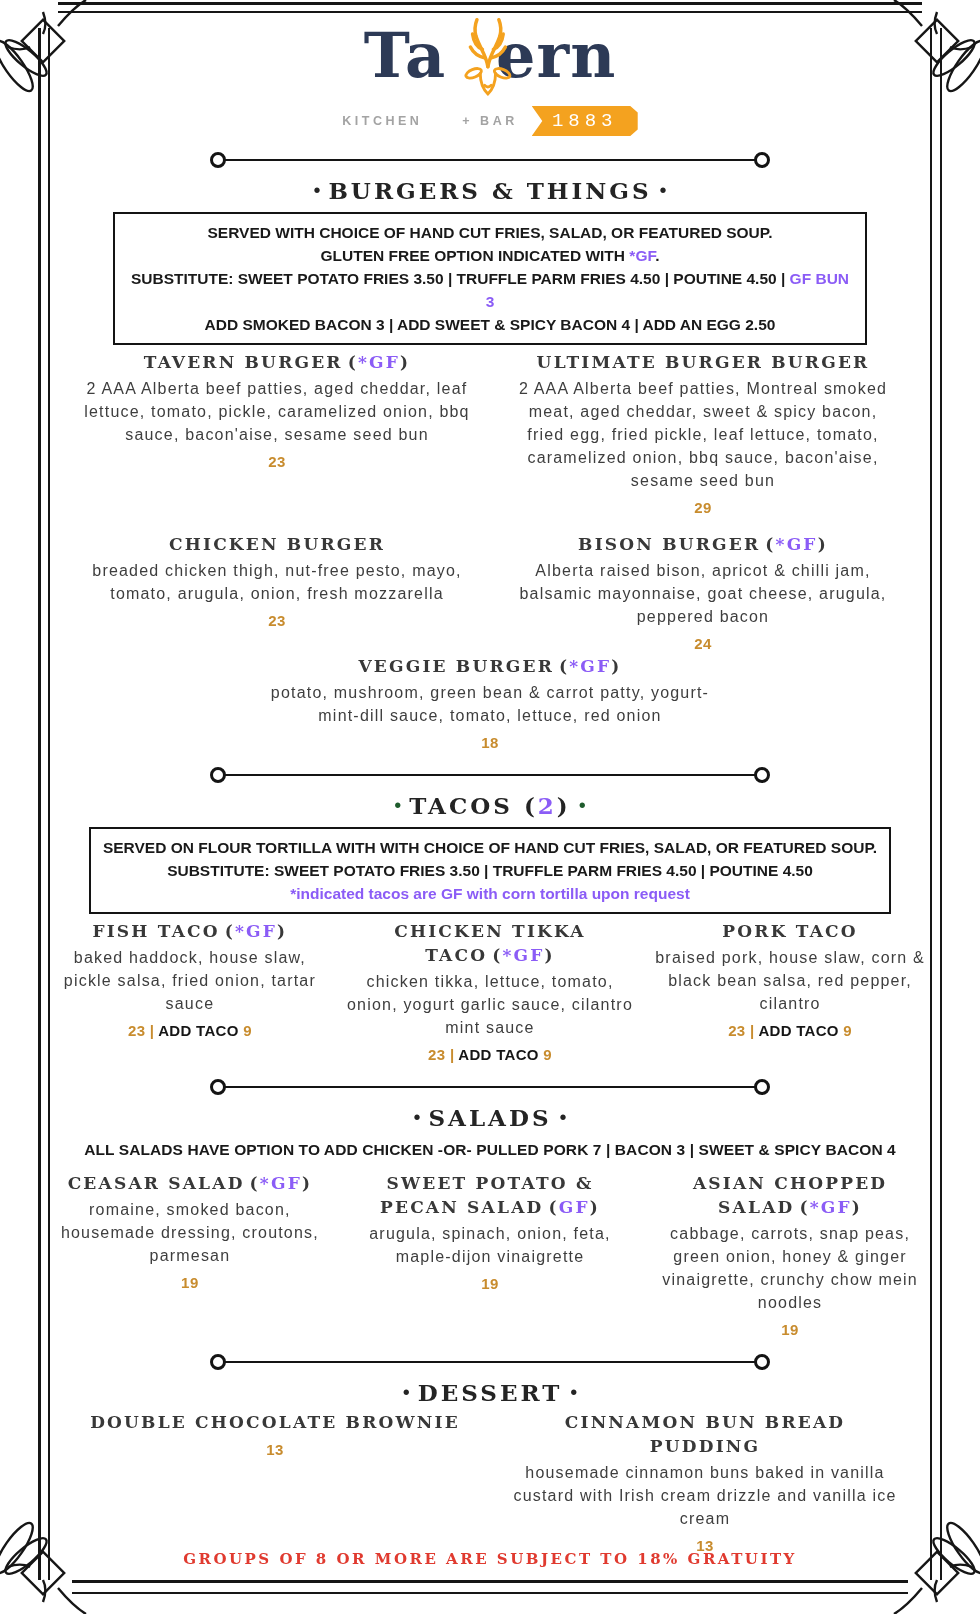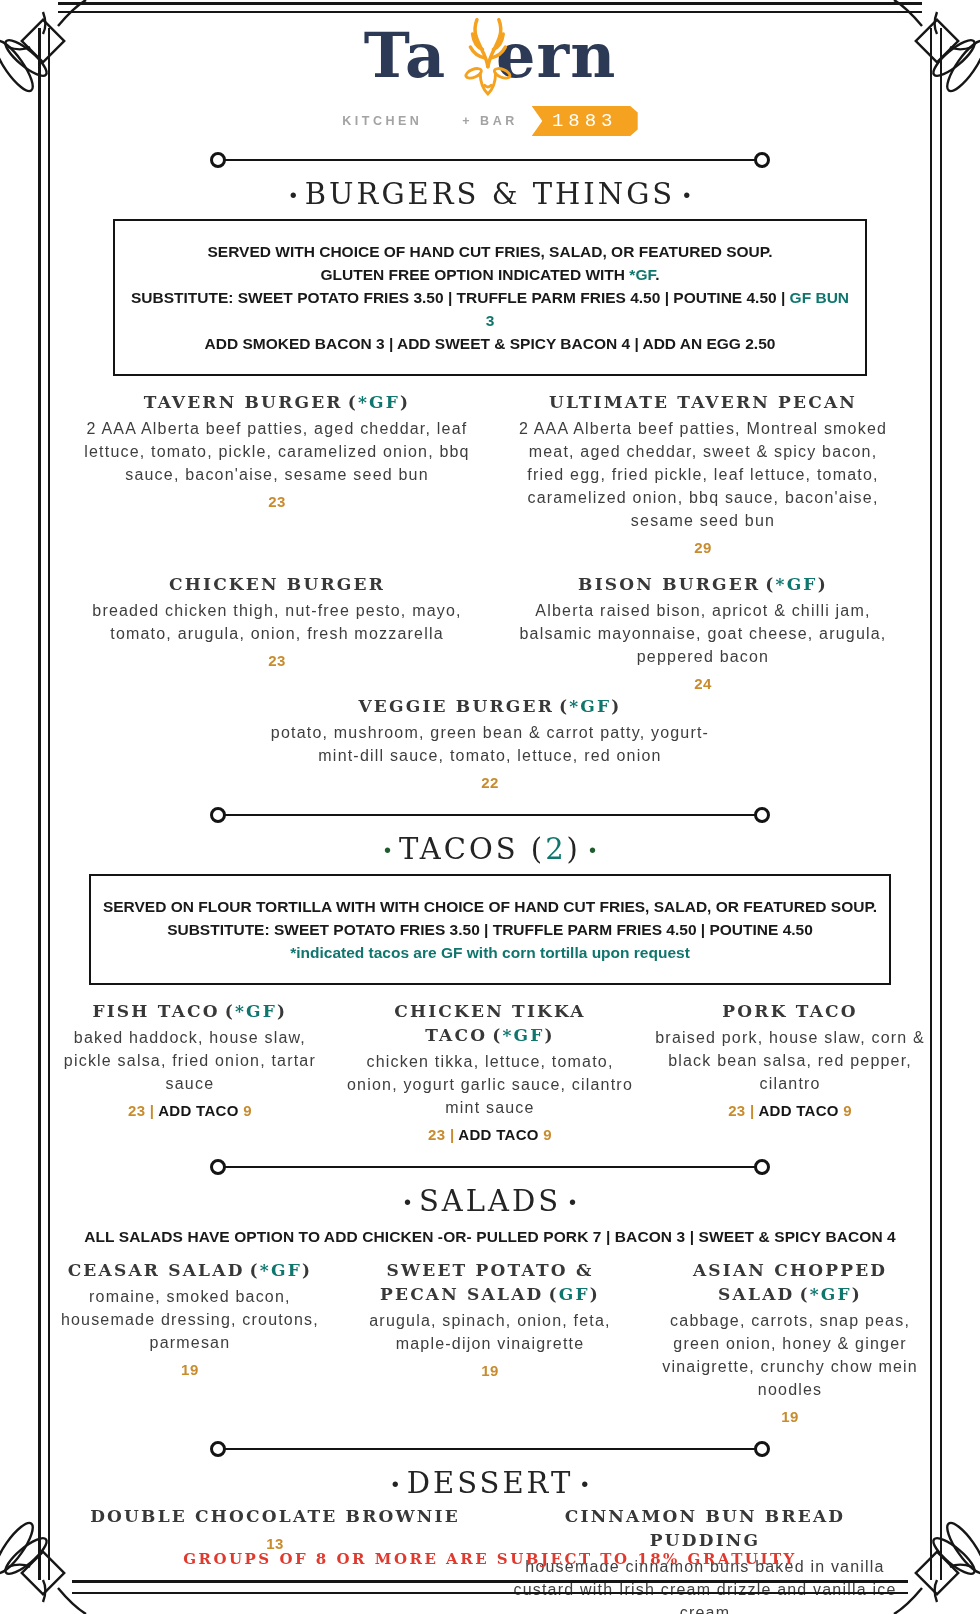--- a/index.html
+++ b/index.html
@@ -32,43 +32,43 @@
   .tag-gap{display:inline-block;width:40px;}
   .banner{margin-left:14px;width:106px;height:30px;background:#f4a21f;color:#fff;
           display:flex;align-items:center;justify-content:center;
           font-family:"Liberation Mono",monospace;font-size:19px;letter-spacing:5px;
           clip-path:polygon(0 0,93% 0,100% 22%,100% 78%,93% 100%,0 100%,10% 50%);}
   
   .divider{display:flex;align-items:center;width:560px;margin:16px auto 0;}
   .divider .circ{width:10px;height:10px;border:3px solid #141414;border-radius:50%;background:#fff;flex:0 0 auto;}
   .divider .line{flex:1;height:2.5px;background:#141414;margin:0 -1px;}
   .section-header{text-align:center;margin:9px 0 4px;}
-  .section-title,.hdr-part{font-family:"DejaVu Serif",serif;font-weight:400;font-size:29px;
+  .section-title,.hdr-part{font-family:"DejaVu Serif",serif;font-weight:700;font-size:23px;
         letter-spacing:3px;color:#242424;}
   .bullet{font-size:20px;color:#242424;vertical-align:2px;padding:0 8px;}
   .bullet.green{color:#1f5c2d;}
   
-  .info-box{border:2px solid #141414;margin:8px auto 14px;padding:19px 10px;text-align:center;
+  .info-box{border:2px solid #141414;margin:8px auto 5px;padding:7px 10px;text-align:center;
             font-weight:700;font-size:15.5px;line-height:23px;color:#191919;}
   .box-burgers{width:730px;}
   .box-tacos{width:778px;}
   
   .grid2{display:grid;grid-template-columns:1fr 1fr;column-gap:36px;row-gap:16px;width:816px;margin:0 auto;}
   .grid3{display:grid;grid-template-columns:1fr 1.06fr 1fr;column-gap:16px;width:876px;margin:4px auto 0;}
   .gridD{display:grid;grid-template-columns:1fr 1fr;column-gap:40px;width:820px;margin:2px auto 0;}
   .menu-item{text-align:center;}
   .veggie{width:440px;margin:2px auto 0;text-align:center;}
   .item-title{font-family:"DejaVu Serif",serif;font-weight:700;font-size:17px;line-height:24px;
               letter-spacing:2.2px;color:#383838;}
   .item-desc{font-size:16px;line-height:23px;letter-spacing:1.2px;color:#3e3e3e;margin-top:3px;}
   .item-price{font-weight:700;font-size:15px;color:#c88c2e;margin-top:7px;letter-spacing:.5px;}
   .price-line{margin-top:7px;font-weight:700;font-size:15px;letter-spacing:.3px;}
   .price-line .gold{color:#c88c2e;}
   .price-line .addon{color:#161616;}
-  .red{color:#0f766e;text-align:right;}
+  .red{color:#8b5cf6;text-align:right;}
   .gf-wrap{margin-left:5px;}
   .salad-note{text-align:center;font-weight:700;font-size:15.5px;color:#191919;margin:10px 0 12px;letter-spacing:.1px;}
   
   .footer{position:absolute;top:1550px;left:0;right:0;text-align:center;
           font-family:"DejaVu Serif",serif;font-weight:700;font-size:15px;
           letter-spacing:2.5px;color:#e03a2f;}
 </style>
 </head>
 <body>
 
@@ -172,40 +172,40 @@
     <div class="box-line"><span>ADD SMOKED BACON 3 | ADD SWEET &amp; SPICY BACON 4 | ADD AN EGG 2.50</span></div>
   </div>
 
   <div class="grid2">
     <div class="menu-item">
       <div class="item-title"><span>TAVERN BURGER</span><span class="gf-wrap"><span>(</span><span class="red">*GF</span><span>)</span></span></div>
       <div class="item-desc">2 AAA Alberta beef patties, aged cheddar, leaf lettuce, tomato, pickle, caramelized onion, bbq sauce, bacon'aise, sesame seed bun</div>
       <div class="item-price">23</div>
     </div>
     <div class="menu-item">
-      <div class="item-title"><span>ULTIMATE TAVERN PECAN</span></div>
+      <div class="item-title"><span>ULTIMATE BURGER BURGER</span></div>
       <div class="item-desc">2 AAA Alberta beef patties, Montreal smoked meat, aged cheddar, sweet &amp; spicy bacon, fried egg, fried pickle, leaf lettuce, tomato, caramelized onion, bbq sauce, bacon'aise, sesame seed bun</div>
       <div class="item-price">29</div>
     </div>
     <div class="menu-item">
       <div class="item-title"><span>CHICKEN BURGER</span></div>
       <div class="item-desc">breaded chicken thigh, nut-free pesto, mayo, tomato, arugula, onion, fresh mozzarella</div>
       <div class="item-price">23</div>
     </div>
     <div class="menu-item">
       <div class="item-title"><span>BISON BURGER</span><span class="gf-wrap"><span>(</span><span class="red">*GF</span><span>)</span></span></div>
       <div class="item-desc">Alberta raised bison, apricot &amp; chilli jam, balsamic mayonnaise, goat cheese, arugula, peppered bacon</div>
       <div class="item-price">24</div>
     </div>
   </div>
 
   <div class="veggie">
     <div class="item-title"><span>VEGGIE BURGER</span><span class="gf-wrap"><span>(</span><span class="red">*GF</span><span>)</span></span></div>
     <div class="item-desc">potato, mushroom, green bean &amp; carrot patty, yogurt-mint-dill sauce, tomato, lettuce, red onion</div>
-    <div class="item-price">22</div>
+    <div class="item-price">18</div>
   </div>
 
   <div class="divider">
     <span class="circ"></span>
     <span class="line"></span>
     <span class="circ"></span>
   </div>
   <div class="section-header">
     <span class="bullet green">•</span><span class="section-title">TACOS</span><span class="hdr-part">&nbsp;</span><span class="hdr-part">(</span><span class="hdr-part red">2</span><span class="hdr-part">)</span><span class="bullet green">•</span>
   </div>

